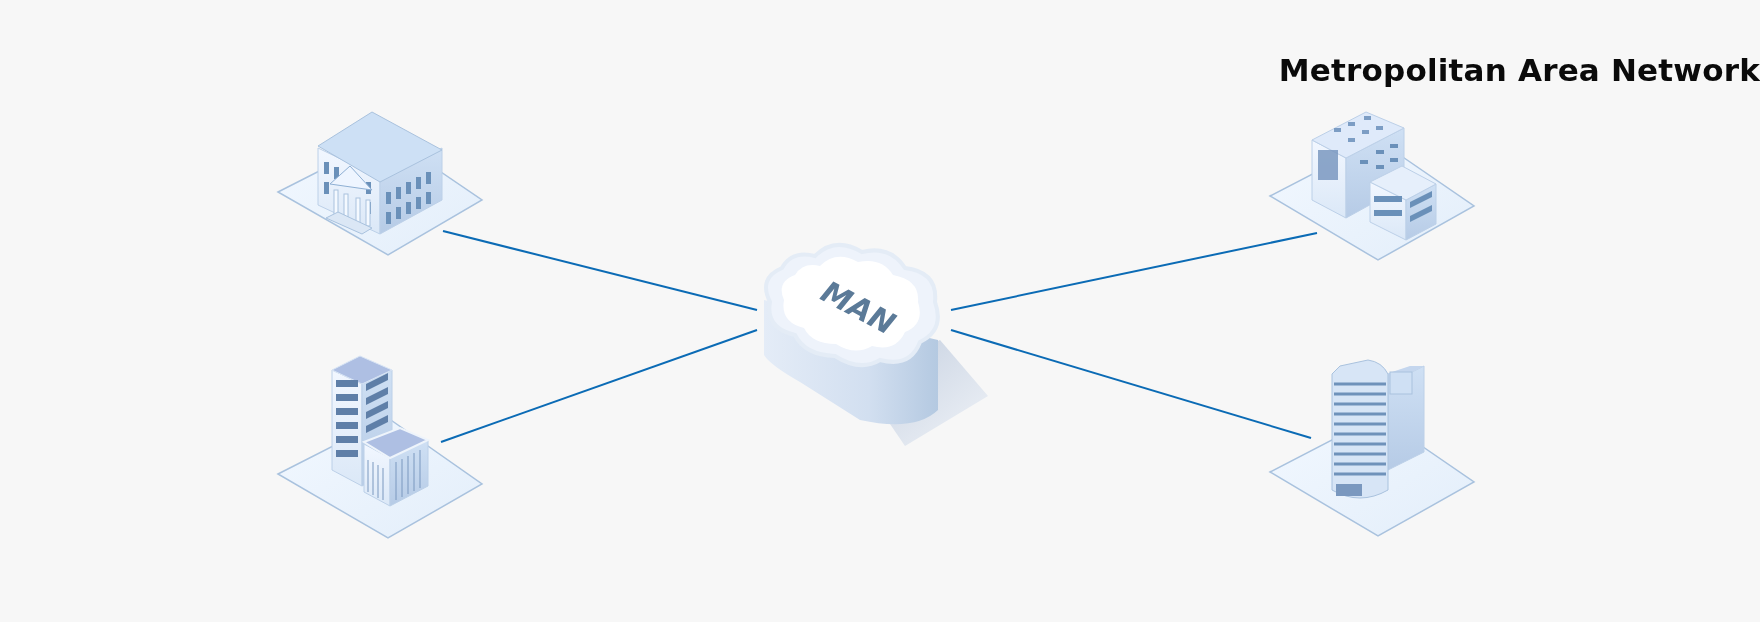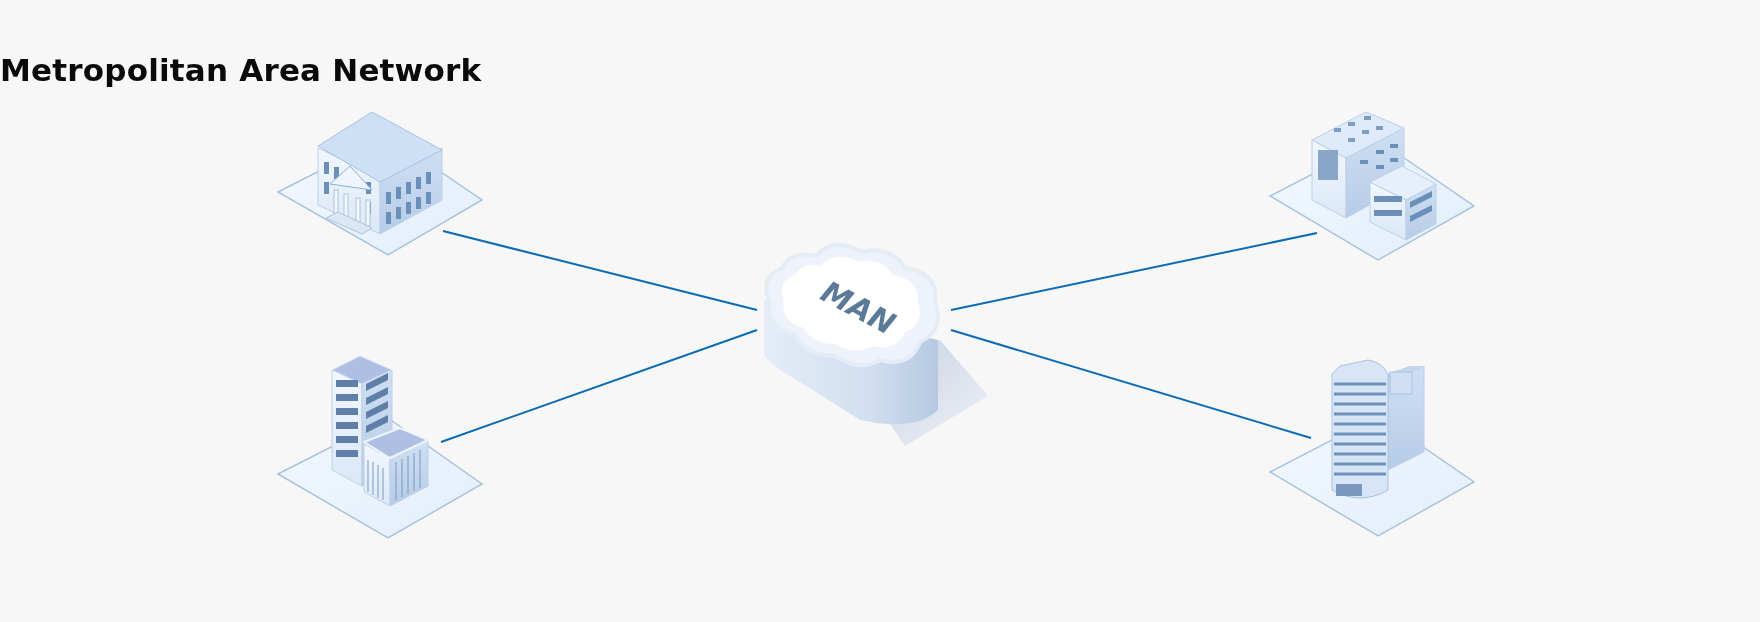--- a/index.html
+++ b/index.html
@@ -1,17 +1,17 @@
 <!DOCTYPE html>
 <html><head>
 <meta charset="utf-8">
 <style>
   html, body { margin:0; padding:0; }
   body { width:1760px; height:622px; background:#f7f7f7; position:relative; overflow:hidden; font-family:"DejaVu Sans","Liberation Sans",sans-serif; }
-  .title { position:absolute; left:0; width:1760px; top:52px; text-align:left; font-size:31px; font-weight:600; color:#0a0a0a; letter-spacing:0.2px; }
+  .title { position:absolute; left:0; width:1760px; top:52px; text-align:right; font-size:31px; font-weight:600; color:#0a0a0a; letter-spacing:0.2px; }
   svg.stage { position:absolute; left:0; top:0; }
 </style>
 </head>
 <body>
 
 <div class="title">Metropolitan Area Network</div>
 
 <svg class="stage" width="1760" height="622" viewBox="0 0 1760 622">
   <defs>
     <linearGradient id="plate" x1="0" y1="0" x2="1" y2="1">

